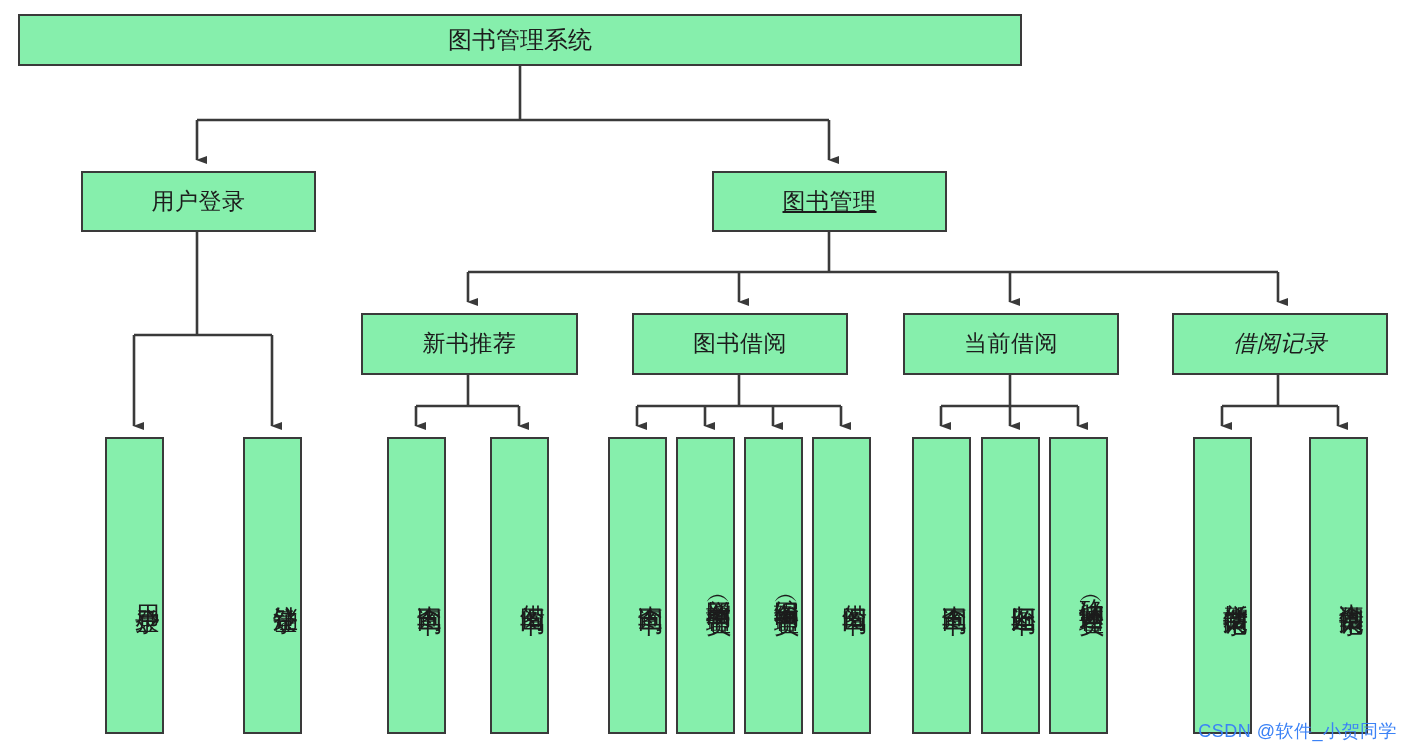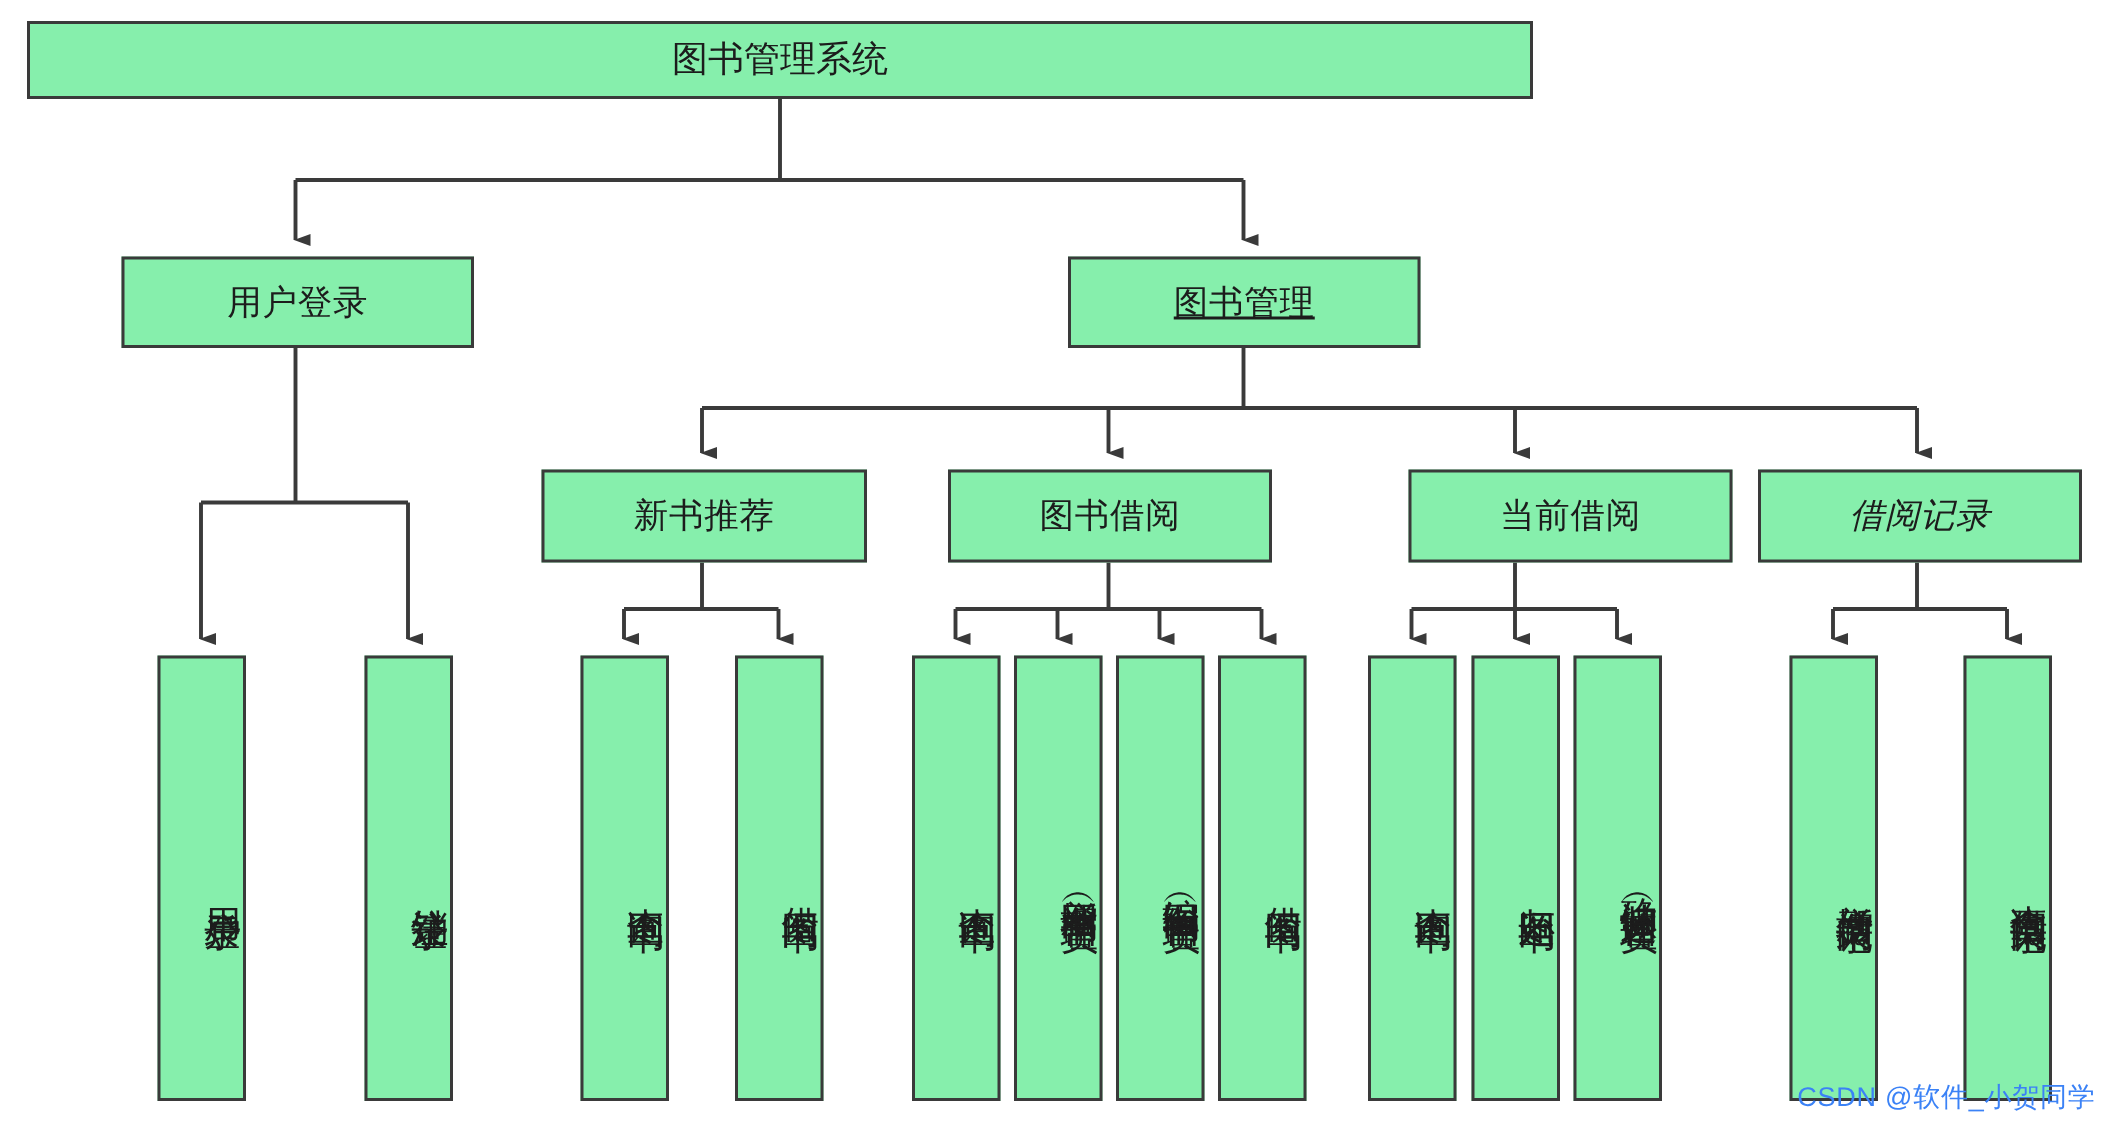--- a/index.html
+++ b/index.html
@@ -139,21 +139,21 @@
   <div class="node horiz" style="left:712px; top:171px; width:235px; height:61px;text-decoration:underline;">
     <span>图书管理</span>
   </div>
 
   <div class="node horiz" style="left:361px; top:313px; width:217px; height:62px;">
     <span>新书推荐</span>
   </div>
   <div class="node horiz" style="left:632px; top:313px; width:216px; height:62px;">
     <span>图书借阅</span>
   </div>
-  <div class="node horiz" style="left:903px; top:313px; width:216px; height:62px;margin-left:36px;">
+  <div class="node horiz" style="left:903px; top:313px; width:216px; height:62px;">
     <span>当前借阅</span>
   </div>
   <div class="node horiz" style="left:1172px; top:313px; width:216px; height:62px;font-style:italic;">
     <span>借阅记录</span>
   </div>
 
   <div class="node leaf" style="left:105px; top:437px; width:59px; height:297px;">
     <span class="vtext">用户登录</span>
   </div>
   <div class="node leaf" style="left:243px; top:437px; width:59px; height:297px;">

